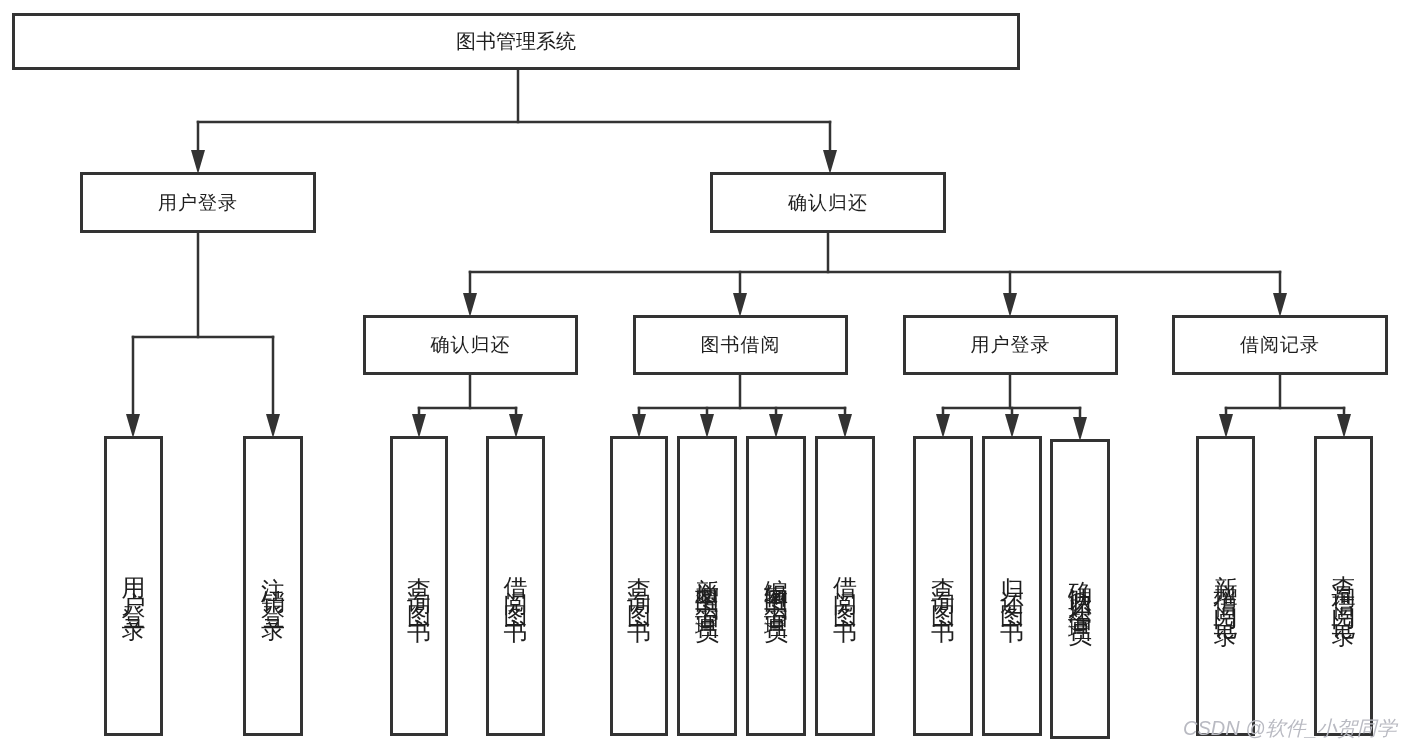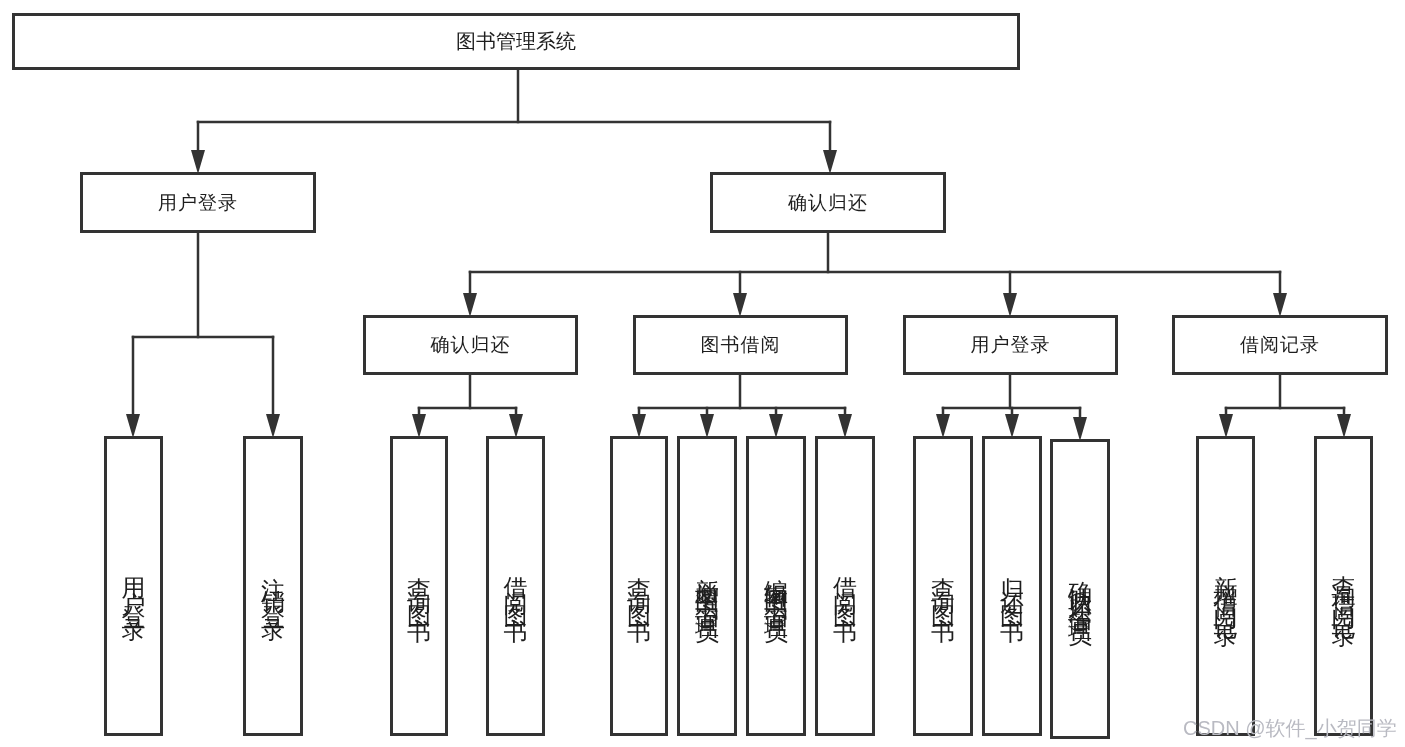--- a/index.html
+++ b/index.html
@@ -35,20 +35,21 @@
   }
   .vtext.mid { letter-spacing:10px; }
   .vtext.long { letter-spacing:6px; }
   .watermark {
     position:absolute;
     left:1183px; top:715px;
     font-size:20px;
     color:#b9bac2;
     z-index:5;
     white-space:nowrap;
+    font-style:italic;
   }
 </style>
 </head>
 <body>
 
 <div class="canvas">
 
   <svg id="connector-svg">
       <line x1="518" y1="70" x2="518" y2="122" stroke="#333333" stroke-width="2.5" stroke-linecap="square"></line>
       <line x1="198" y1="122" x2="830" y2="122" stroke="#333333" stroke-width="2.5" stroke-linecap="square"></line>

